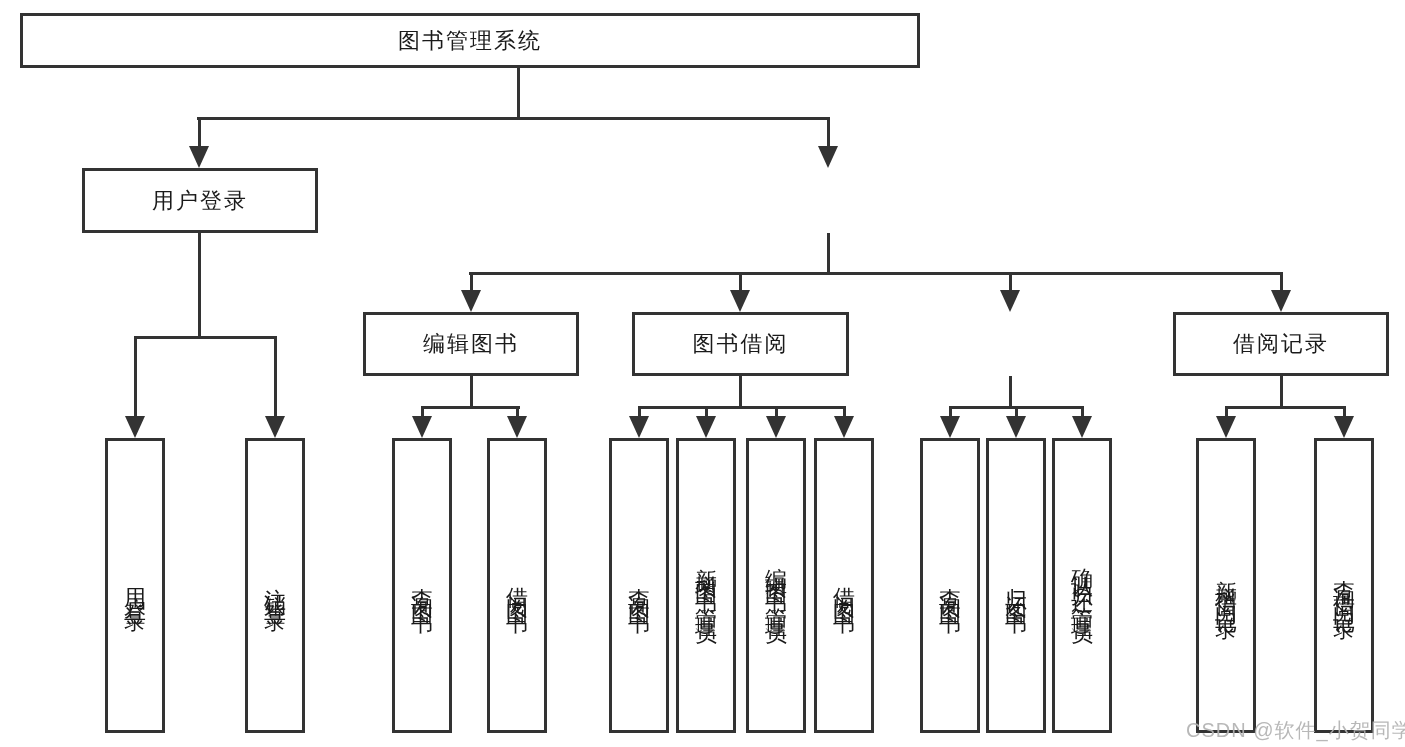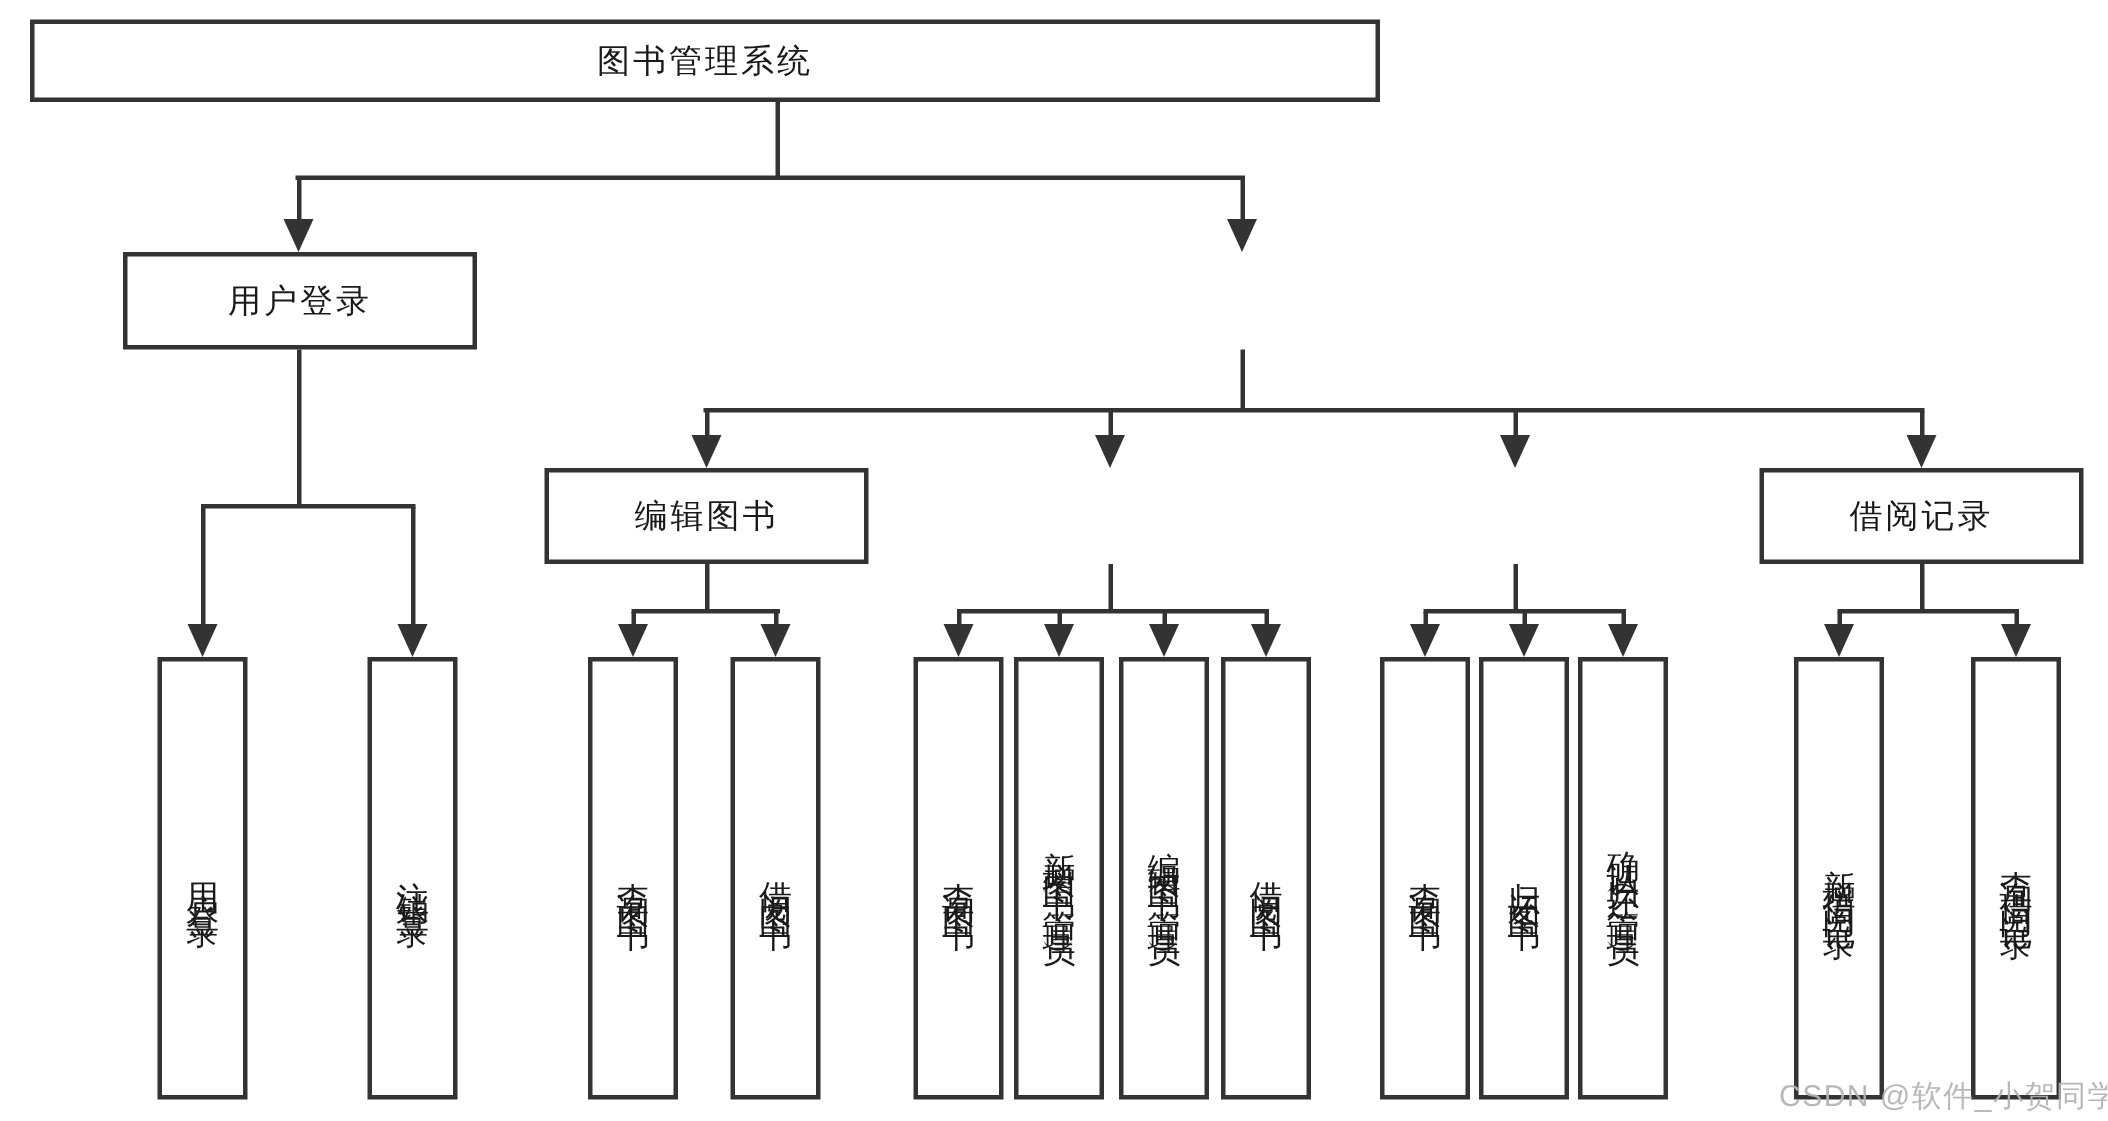--- a/index.html
+++ b/index.html
@@ -84,20 +84,23 @@
   <div class="vline" style="left:739px; top:274px; height:16px;"></div>
   <div class="arrow" style="left:730px; top:290px;"></div>
   <div class="vline" style="left:1009px; top:274px; height:16px;"></div>
   <div class="arrow" style="left:1000px; top:290px;"></div>
   <div class="vline" style="left:1280px; top:274px; height:16px;"></div>
   <div class="arrow" style="left:1271px; top:290px;"></div>
 
   <div class="node" style="left:363px; top:312px; width:216px; height:64px;">
     <span>编辑图书</span>
   </div>
+  <div class="node" style="left:632px; top:312px; width:217px; height:64px;">
+    <span>图书借阅</span>
+  </div>
   <div class="node" style="left:1173px; top:312px; width:216px; height:64px;">
     <span>借阅记录</span>
   </div>
 
   <div class="vline" style="left:470px; top:376px; height:32px;"></div>
   <div class="hline" style="left:421px; top:406px; width:99px;"></div>
   <div class="vline" style="left:421px; top:408px; height:10px;"></div>
   <div class="arrow" style="left:412px; top:416px;"></div>
   <div class="vline" style="left:516px; top:408px; height:10px;"></div>
   <div class="arrow" style="left:507px; top:416px;"></div>

